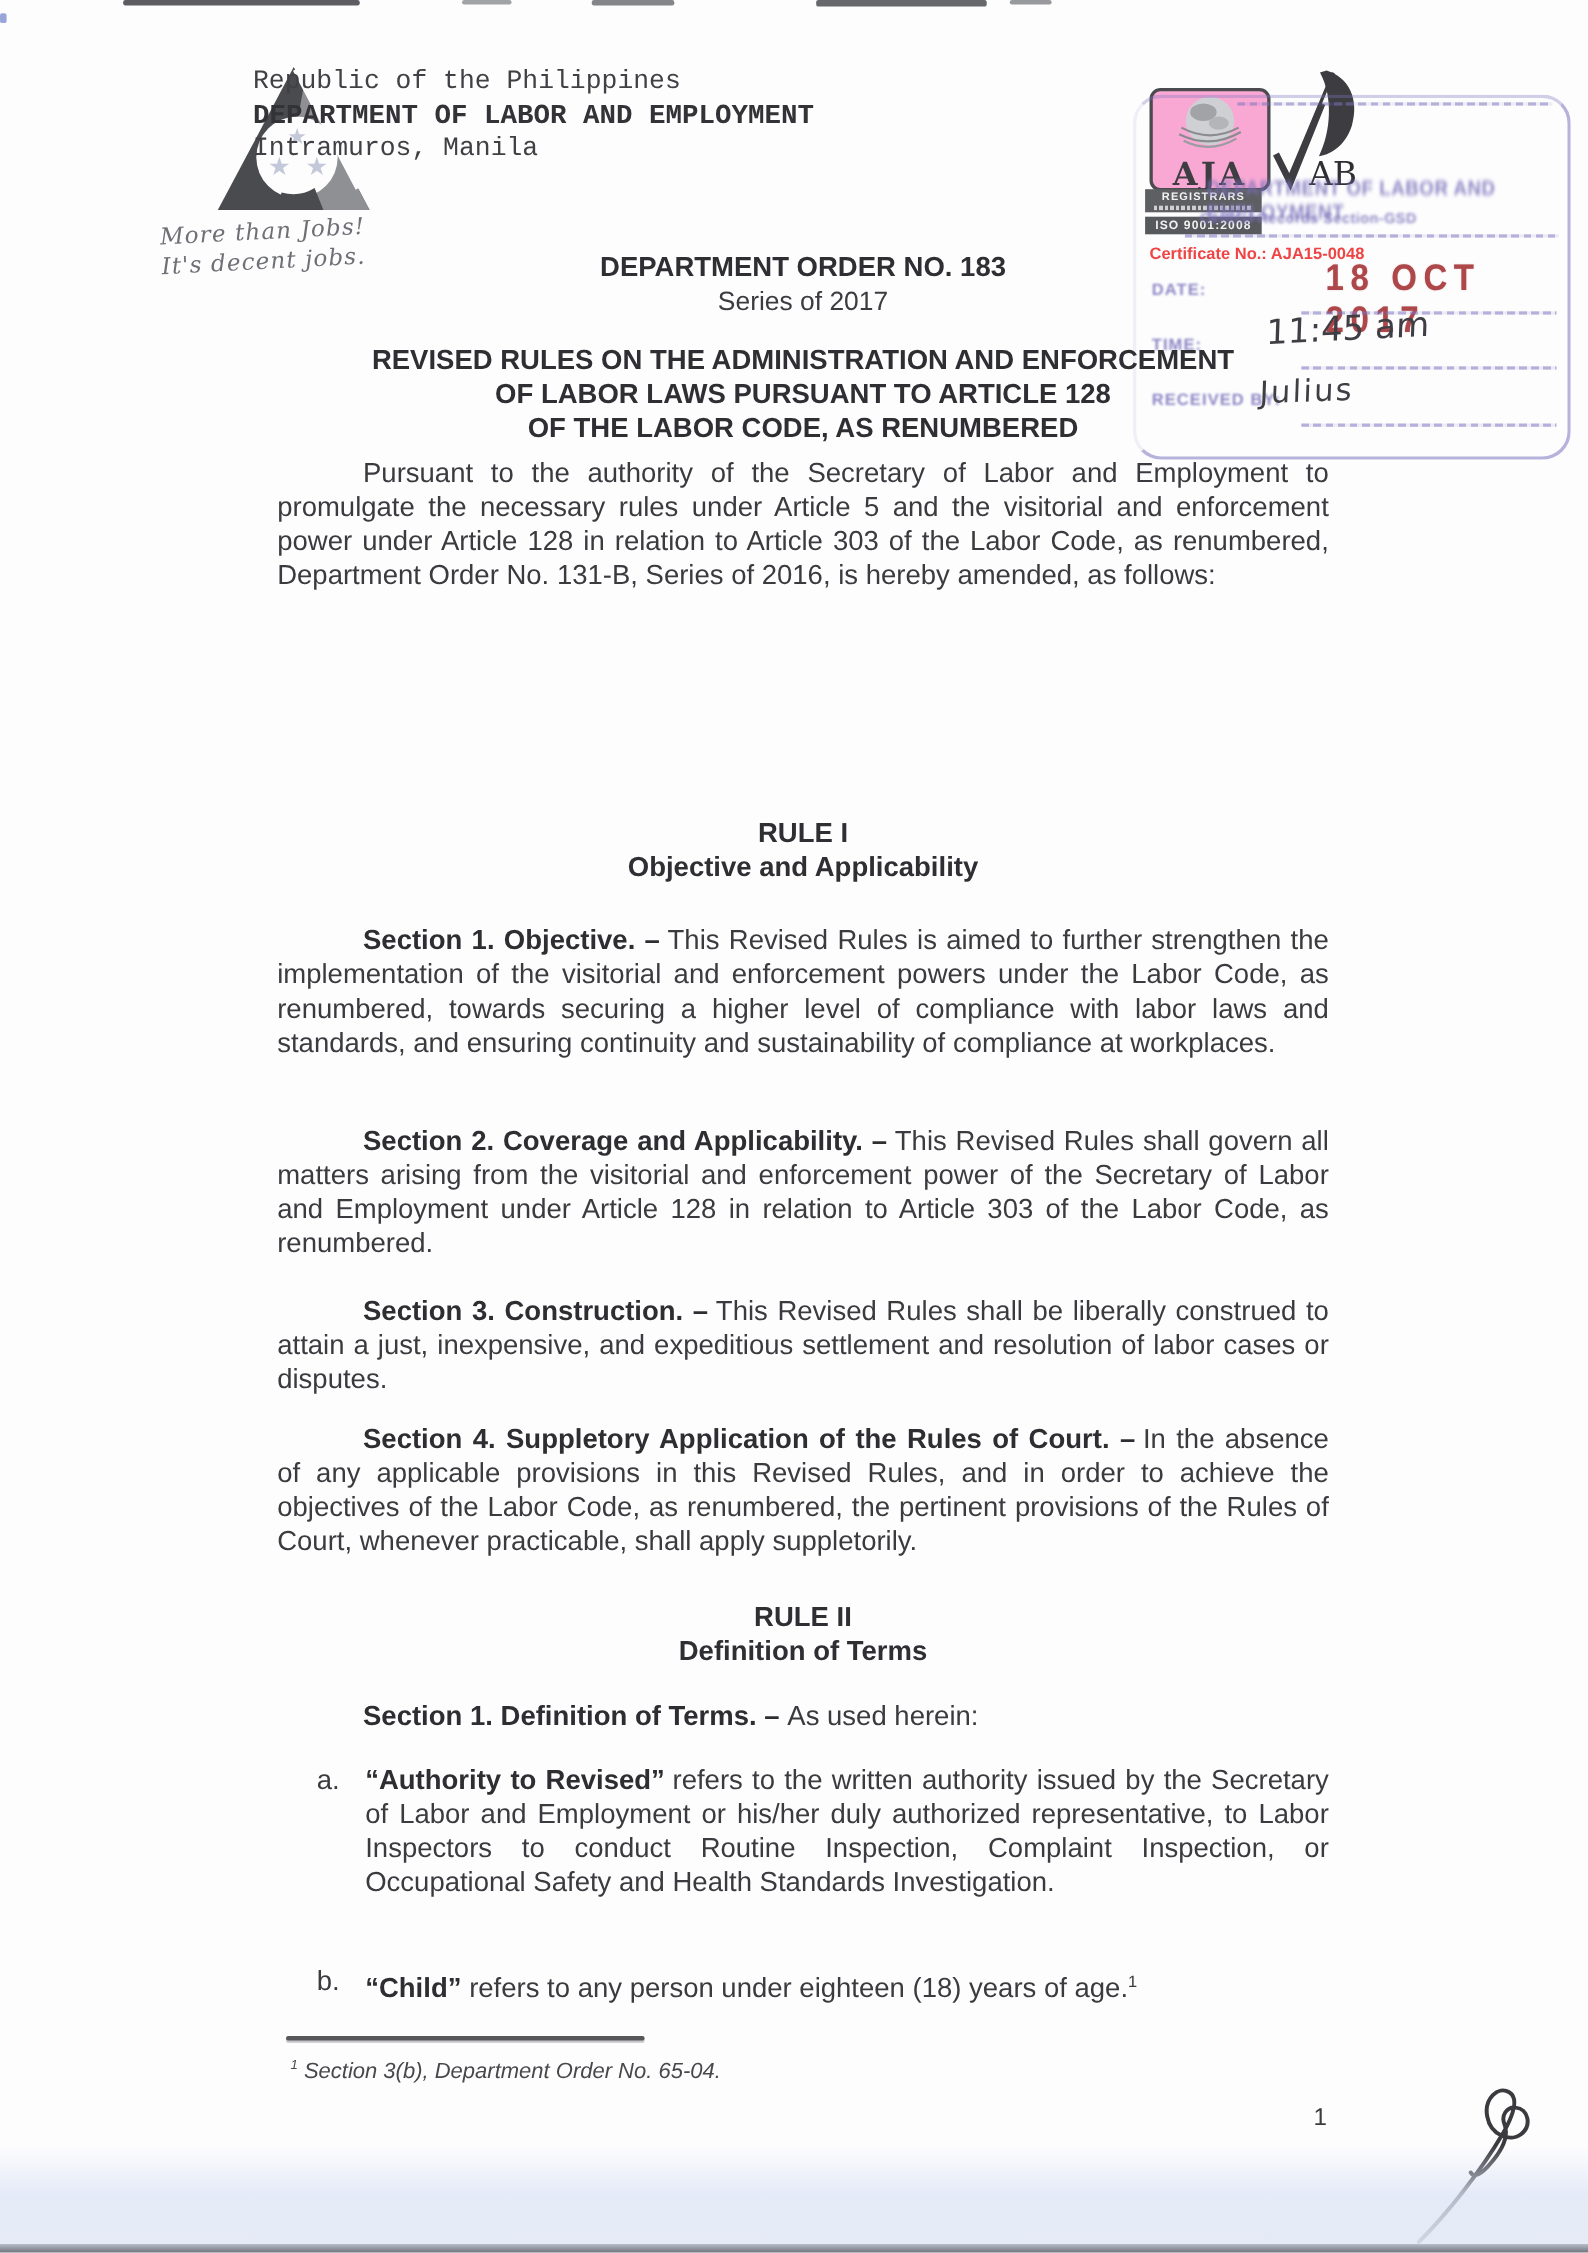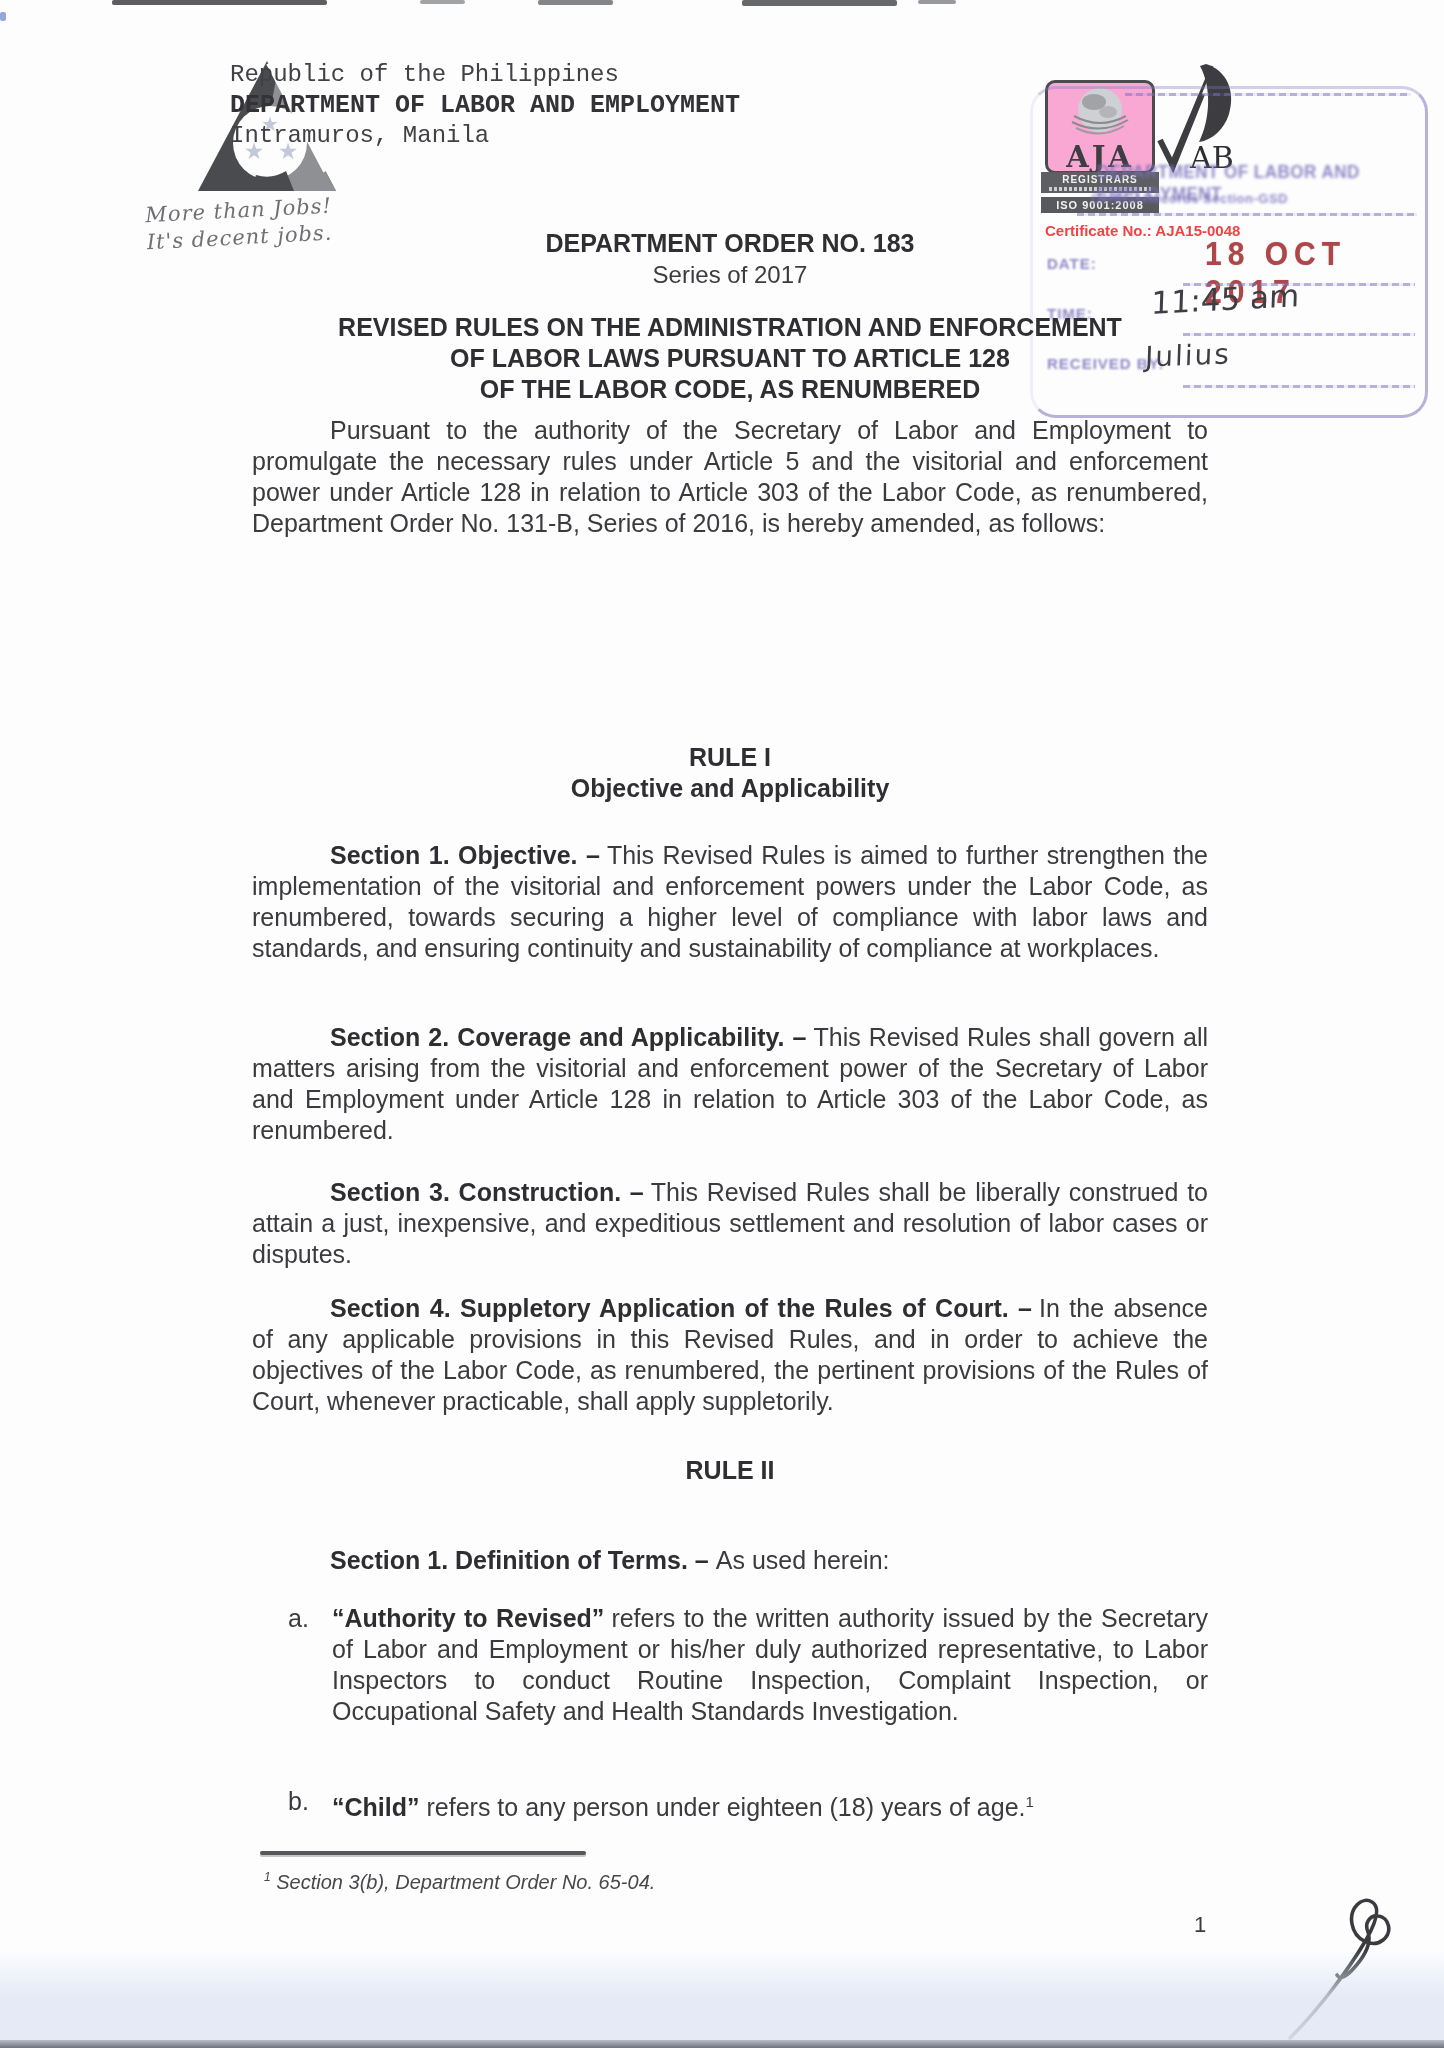--- a/index.html
+++ b/index.html
@@ -18,21 +18,21 @@
   .hdr3{font-size:24px;line-height:30px;}
   #tagline{position:absolute;left:146px;top:196px;width:240px;
            font-family:"DejaVu Serif",serif;font-style:italic;font-size:21px;line-height:27px;
            color:#6f7076;transform:rotate(-3deg);letter-spacing:1px;}
 
   
   #aja-box{position:absolute;left:1045px;top:80px;width:110px;height:94px;background:#f9a8d4;
            border:3px solid #4b4b4f;border-radius:10px;box-sizing:border-box;text-align:center;}
   #aja-text{font-family:"DejaVu Serif",serif;font-size:29px;letter-spacing:3px;color:#3e3e42;
             line-height:30px;margin-top:-2px;font-weight:bold;}
-  .aja-band{position:absolute;left:1041px;width:118px;text-align:center;color:#f2f2f2;}
+  .aja-band{position:absolute;left:1041px;width:106px;text-align:center;color:#f2f2f2;}
   #band-reg{top:172px;height:21px;background:#5e5f62;font-size:10px;line-height:15px;
             letter-spacing:1px;font-weight:bold;}
   #band-reg .subrow{height:4px;margin:0 8px;background:repeating-linear-gradient(90deg,#cfcfd2 0 3px,transparent 3px 5px);}
   #band-iso{top:197px;height:16px;background:#58595c;font-size:11px;line-height:16px;
             font-weight:bold;letter-spacing:1px;}
   #cert-no{position:absolute;left:1045px;top:222px;font-size:15px;font-weight:bold;color:#ef4444;}
 
   
   #stamp{position:absolute;left:1030px;top:86px;width:392px;height:326px;
          border:3px solid rgba(126,118,190,0.55);border-left-color:rgba(126,118,190,0.10);
@@ -171,20 +171,21 @@
   <p class="body-par" style="top:840px;"><span class="lead">Section 1. Objective. –</span><span>This Revised Rules is aimed to further strengthen the implementation of the visitorial and enforcement powers under the Labor Code, as renumbered, towards securing a higher level of compliance with labor laws and standards, and ensuring continuity and sustainability of compliance at workplaces.</span></p>
 
   <p class="body-par" style="top:1022px;"><span class="lead">Section 2. Coverage and Applicability. –</span><span>This Revised Rules shall govern all matters arising from the visitorial and enforcement power of the Secretary of Labor and Employment under Article 128 in relation to Article 303 of the Labor Code, as renumbered.</span></p>
 
   <p class="body-par" style="top:1177px;"><span class="lead">Section 3. Construction. –</span><span>This Revised Rules shall be liberally construed to attain a just, inexpensive, and expeditious settlement and resolution of labor cases or disputes.</span></p>
 
   <p class="body-par" style="top:1293px;"><span class="lead">Section 4. Suppletory Application of the Rules of Court. –</span><span>In the absence of any applicable provisions in this Revised Rules, and in order to achieve the objectives of the Labor Code, as renumbered, the pertinent provisions of the Rules of Court, whenever practicable, shall apply suppletorily.</span></p>
 
   <div class="center-head" style="top:1455px;">
     <p>RULE II</p>
+    <p>Definition of Terms</p>
   </div>
 
   <p class="body-par" style="top:1545px;"><span class="lead">Section 1. Definition of Terms. –</span><span>As used herein:</span></p>
 
   <div class="def-item" style="top:1603px;">
     <span class="def-letter">a.</span><span class="term">“Authority to Revised”</span><span>refers to the written authority issued by the Secretary of Labor and Employment or his/her duly authorized representative, to Labor Inspectors to conduct Routine Inspection, Complaint Inspection, or Occupational Safety and Health Standards Investigation.</span>
   </div>
 
   <div class="def-item" style="top:1786px;">
     <span class="def-letter">b.</span><span class="term">“Child”</span><span>refers to any person under eighteen (18) years of age.</span><sup>1</sup>

